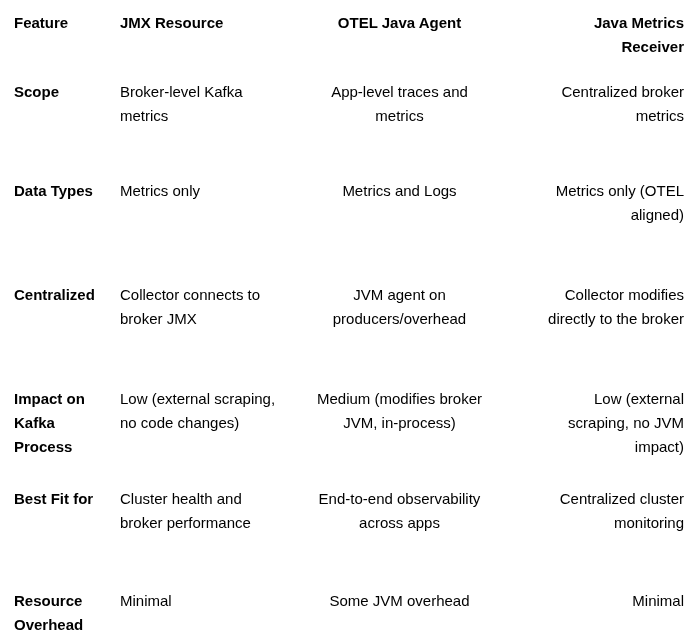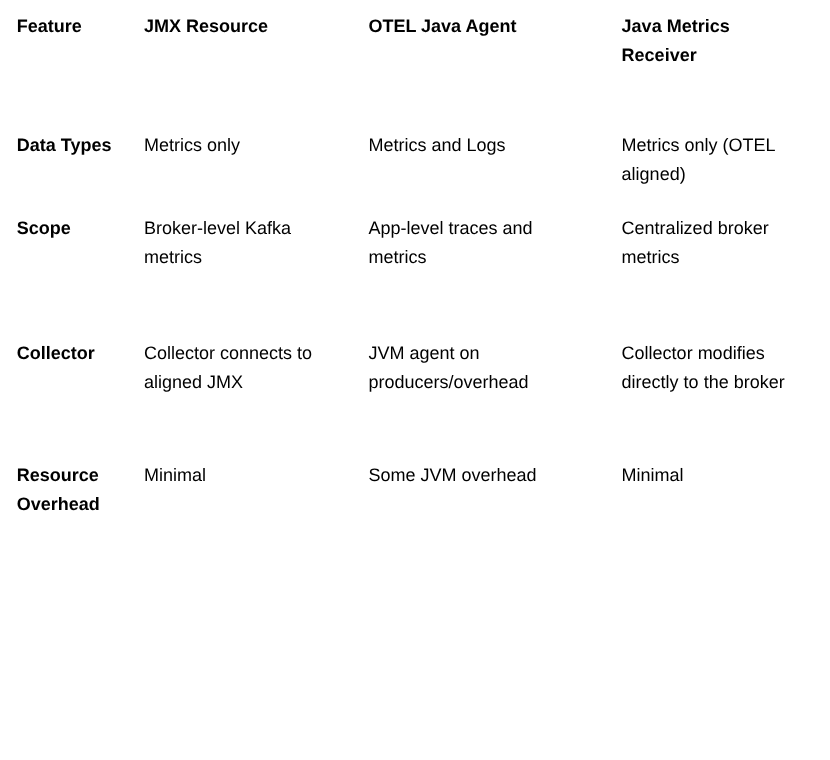--- a/index.html
+++ b/index.html
@@ -45,22 +45,22 @@
     vertical-align: top;
     text-align: left;
     font-size: 15px;
     line-height: 24px;
     color: #000000;
   }
 
   
   table.cmp .c1cell { padding-left: 14px;  padding-right: 6px; }
   table.cmp .c2cell { padding-left: 14px;  padding-right: 10px; }
-  table.cmp .c3cell { padding-left: 14px;  padding-right: 12px; }
-  table.cmp .c4cell { padding-left: 14px;  padding-right: 8px; }
+  table.cmp .c3cell { padding-left: 14px;  padding-right: 12px; text-align: center; }
+  table.cmp .c4cell { padding-left: 14px;  padding-right: 8px; text-align: right; }
 
   table.cmp .feature-label,
   table.cmp .hdr {
     font-weight: bold;
   }
 
   table.cmp .body-cell {
     font-weight: normal;
   }
 
@@ -96,49 +96,70 @@
       <tr class="header-row">
         <th class="hdr c1cell nowrap-lines">Feature</th>
         <th class="hdr c2cell nowrap-lines">JMX Resource</th>
         <th class="hdr c3cell nowrap-lines">OTEL Java Agent</th>
         <th class="hdr c4cell nowrap-lines">Java Metrics
 Receiver</th>
       </tr>
     </thead>
     <tbody>
 
-      <tr class="data-row row-datatypes">
-        <td class="feature-label c1cell nowrap-lines">Data Types</td>
-        <td class="body-cell c2cell nowrap-lines">Metrics only</td>
-        <td class="body-cell c3cell nowrap-lines indented">Metrics and Logs</td>
-        <td class="body-cell c4cell nowrap-lines">Metrics only (OTEL
-aligned)</td>
-      </tr>
-
       <tr class="data-row row-scope">
         <td class="feature-label c1cell nowrap-lines">Scope</td>
         <td class="body-cell c2cell nowrap-lines">Broker-level Kafka
 metrics</td>
         <td class="body-cell c3cell nowrap-lines">App-level traces and
 metrics</td>
         <td class="body-cell c4cell nowrap-lines">Centralized broker
 metrics</td>
       </tr>
 
+      <tr class="data-row row-datatypes">
+        <td class="feature-label c1cell nowrap-lines">Data Types</td>
+        <td class="body-cell c2cell nowrap-lines">Metrics only</td>
+        <td class="body-cell c3cell nowrap-lines indented">Metrics and Logs</td>
+        <td class="body-cell c4cell nowrap-lines">Metrics only (OTEL
+aligned)</td>
+      </tr>
+
       <tr class="data-row row-deployment">
-        <td class="feature-label c1cell nowrap-lines">Collector</td>
+        <td class="feature-label c1cell nowrap-lines">Centralized</td>
         <td class="body-cell c2cell nowrap-lines">Collector connects to
-aligned JMX</td>
+broker JMX</td>
         <td class="body-cell c3cell nowrap-lines">JVM agent on
 producers/overhead</td>
         <td class="body-cell c4cell nowrap-lines">Collector modifies
 directly to the broker</td>
       </tr>
 
+      <tr class="data-row row-impact">
+        <td class="feature-label c1cell nowrap-lines">Impact on
+Kafka
+Process</td>
+        <td class="body-cell c2cell nowrap-lines">Low (external scraping,
+no code changes)</td>
+        <td class="body-cell c3cell nowrap-lines">Medium (modifies broker
+JVM, in-process)</td>
+        <td class="body-cell c4cell nowrap-lines">Low (external
+scraping, no JVM
+impact)</td>
+      </tr>
 
+      <tr class="data-row row-bestfit">
+        <td class="feature-label c1cell nowrap-lines">Best Fit for</td>
+        <td class="body-cell c2cell nowrap-lines">Cluster health and
+broker performance</td>
+        <td class="body-cell c3cell nowrap-lines">End-to-end observability
+across apps</td>
+        <td class="body-cell c4cell nowrap-lines">Centralized cluster
+monitoring</td>
+      </tr>
 
       <tr class="data-row row-resource">
         <td class="feature-label c1cell nowrap-lines">Resource
 Overhead</td>
         <td class="body-cell c2cell nowrap-lines">Minimal</td>
         <td class="body-cell c3cell nowrap-lines">Some JVM overhead</td>
         <td class="body-cell c4cell nowrap-lines">Minimal</td>
       </tr>
 
     </tbody>

